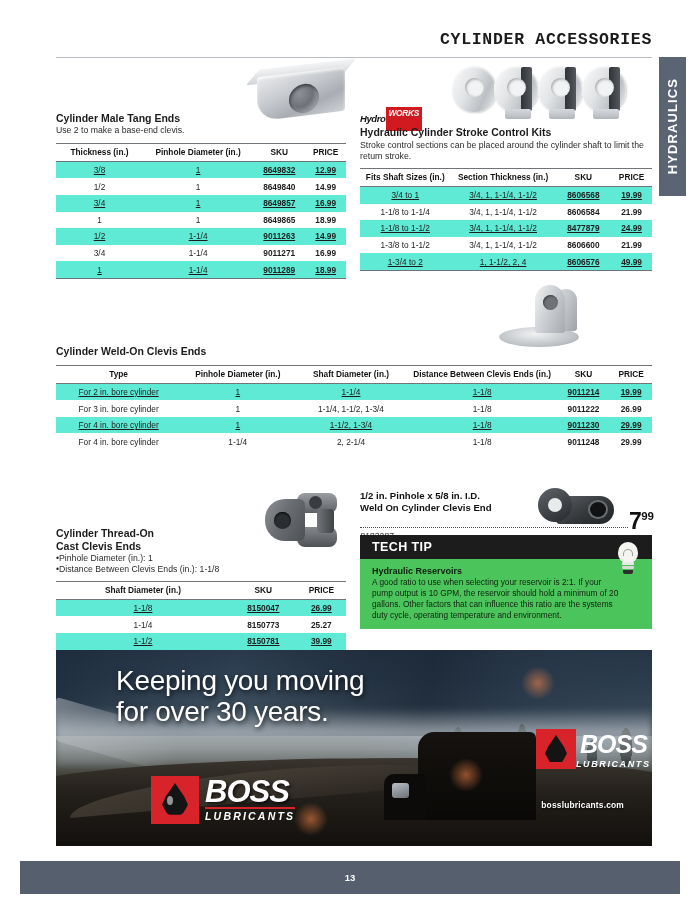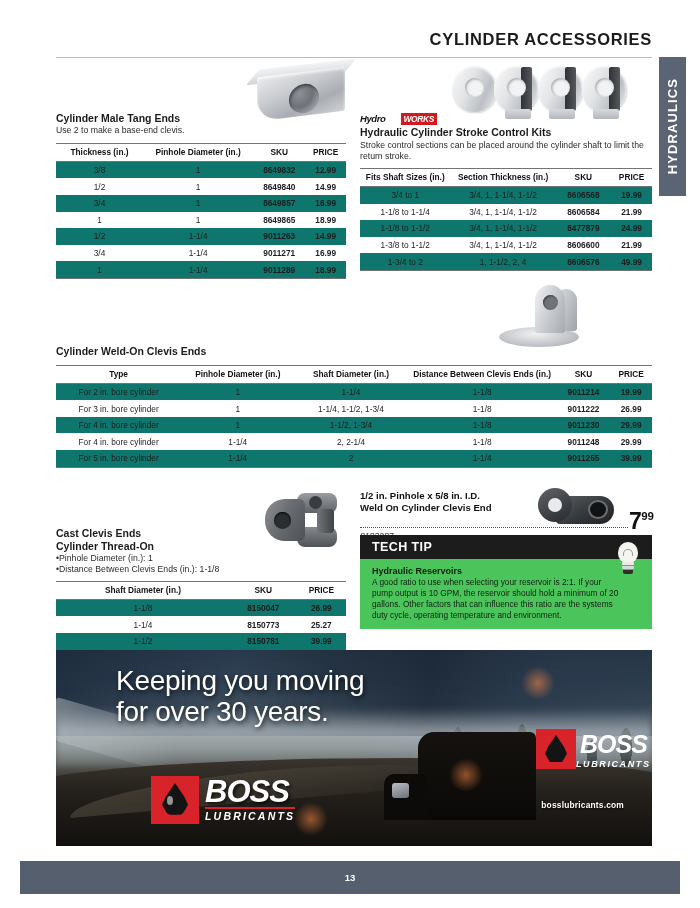--- a/index.html
+++ b/index.html
@@ -8,21 +8,21 @@
     background: #ffffff;
     font-family: "Liberation Sans", sans-serif;
     overflow: hidden;
   }
   .page { position: relative; width: 700px; height: 908px; background: #fff; }
 
   
   .hdr-title {
     position: absolute; left: 0; top: 30px; width: 652px;
     text-align: right; font-size: 16.5px; font-weight: bold;
-    letter-spacing: 0.7px; color: #1b1b1b;
+    letter-spacing: 0.7px; color: #1b1b1b; font-family: Liberation Mono, monospace;
   }
   .hdr-rule {
     position: absolute; left: 56px; top: 57px; width: 596px; height: 1px;
     background: #b9bcc0;
   }
 
   
   .side-tab {
     position: absolute; left: 659px; top: 57px; width: 27px; height: 139px;
     background: #5a6472; display: flex; align-items: center; justify-content: center;
@@ -41,21 +41,21 @@
   table.pt th {
     font-size: 8.3px; font-weight: bold; color: #111;
     padding: 3.3px 2px 3.6px; text-align: center;
     border-top: 1.1px solid #6f7478; border-bottom: 1.1px solid #6f7478;
     background: #fff; white-space: nowrap;
   }
   table.pt td {
     font-size: 8.3px; color: #1d1d1d; padding: 3.3px 2px;
     text-align: center; white-space: nowrap;
   }
-  table.pt tr.alt td { background: #0f766e; }
+  table.pt tr.alt td { background: #5eead4; text-decoration: underline; }
   table.pt td.sku, table.pt td.price { font-weight: bold; }
   table.pt tr.last td { border-bottom: 1.1px solid #6f7478; }
 
   
   .tang-img {
     position: absolute; left: 249px; top: 58px; width: 104px; height: 66px;
   }
   .tang-body {
     position: absolute; left: 8px; top: 14px; width: 88px; height: 44px;
     background: linear-gradient(160deg,#e9eaec 0%,#c9ccd0 38%,#a9adb3 70%,#cfd2d6 100%);
@@ -210,21 +210,21 @@
   .hw-logo {
     position: absolute; left: 360px; top: 113px; height: 11px;
     display: flex; align-items: center;
   }
   .hw-a {
     font-size: 9.5px; font-weight: bold; font-style: italic; color: #111;
     letter-spacing: -0.4px;
   }
   .hw-b {
     background: #d01a1f; color: #fff; font-size: 8.4px; font-weight: bold;
-    font-style: italic; padding: 1px 3px 1px 2px; margin-left: 16px;
+    font-style: italic; padding: 1px 3px 13px 2px; margin-left: 1px;
     letter-spacing: -0.3px;
   }
 
   
   .ad {
     position: absolute; left: 56px; top: 650px; width: 596px; height: 196px;
     overflow: hidden;
     background:
       radial-gradient(circle at 78% 22%, rgba(120,150,190,.45) 0%, rgba(0,0,0,0) 34%),
       linear-gradient(180deg,#1d2a3c 0%, #2d3f52 16%, #5d6b72 36%, #6d7470 50%, #3b3a33 66%, #1a1712 82%, #0d0b09 100%);
@@ -523,42 +523,34 @@
             <td class="price">29.99</td>
           </tr>
         <tr>
             <td>For 4 in. bore cylinder</td>
             <td>1-1/4</td>
             <td>2, 2-1/4</td>
             <td>1-1/8</td>
             <td class="sku">9011248</td>
             <td class="price">29.99</td>
           </tr>
-        <tr class="alt last">
-            <td>For 5 in. bore cylinder</td>
-            <td>1-1/4</td>
-            <td>2</td>
-            <td>1-1/4</td>
-            <td class="sku">9011255</td>
-            <td class="price">39.99</td>
-          </tr>
       </tbody>
     </table>
   </div>
 
   <div class="thread-img">
     <div class="th-jaw"></div>
       <div class="th-jaw2"></div>
       <div class="th-head"></div>
     <div class="th-hole"></div>
       <div class="th-pin"></div>
   </div>
   <div style="position:absolute;left:56px;top:527px;width:290px;">
+    <div class="sect-title">Cylinder Thread-On</div>
     <div class="sect-title">Cast Clevis Ends</div>
-    <div class="sect-title">Cylinder Thread-On</div>
     <div class="sect-sub">•<span>Pinhole Diameter (in.): 1</span></div>
     <div class="sect-sub">•<span>Distance Between Clevis Ends (in.): 1-1/8</span></div>
     <table class="pt" style="margin-top:6px;">
       <thead>
           <tr>
         <th style="width:60%">Shaft Diameter (in.)</th>
         <th style="width:23%">SKU</th>
         <th style="width:17%">PRICE</th>
       </tr>
         </thead>

